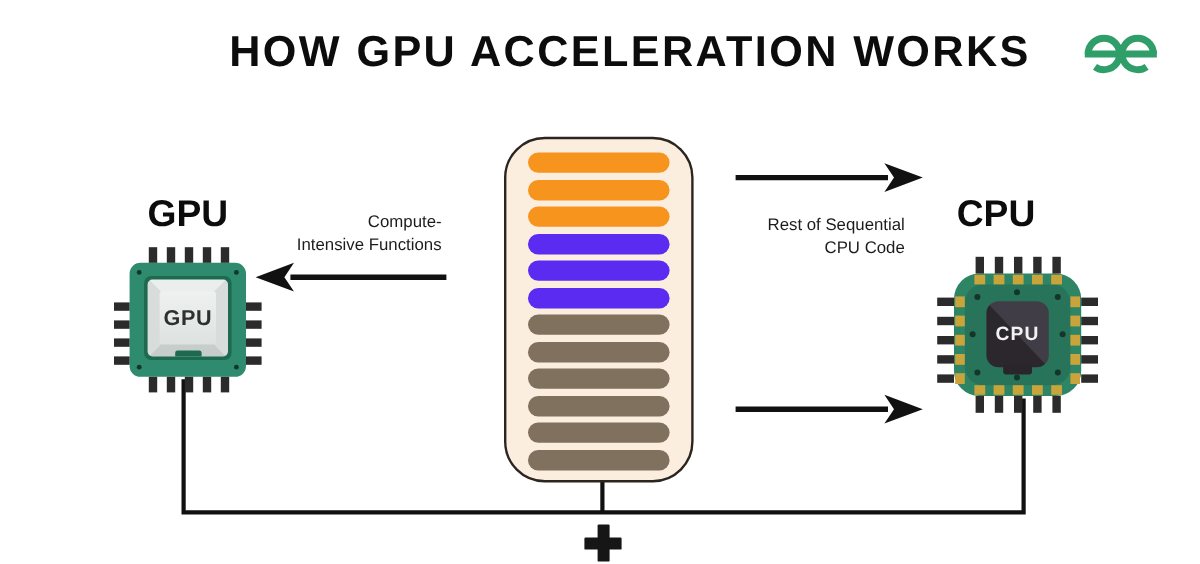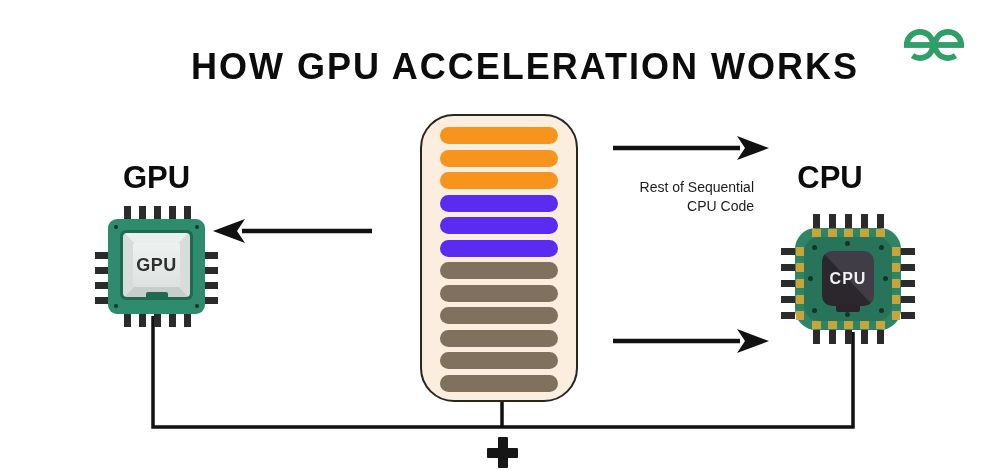--- a/index.html
+++ b/index.html
@@ -1,20 +1,20 @@
 <!DOCTYPE html>
 <html><head>
 <meta charset="utf-8">
 <style>
   * { margin:0; padding:0; box-sizing:border-box; }
   body { background:#ffffff; font-family:"Liberation Sans", sans-serif; }
   .canvas { position:relative; width:1000px; height:470px; background:#ffffff; overflow:hidden; }
 
   .title { position:absolute; left:130px; top:22px; width:790px; text-align:center;
-           font-size:36px; font-weight:800; letter-spacing:2px; color:#0c0c0c;margin-top:24px; }
+           font-size:36px; font-weight:800; letter-spacing:2px; color:#0c0c0c; }
   .logo { position:absolute; left:903px; top:24px; width:62px; height:42px; }
 
   .app-label { position:absolute; left:348px; top:76px; width:304px; text-align:center;
                font-size:25px; font-weight:600; color:#161616; letter-spacing:0.3px; }
 
   .app-box { position:absolute; left:420px; top:114px; width:158px; height:288px;
              background:#FBEEDF; border:2px solid #2b2520; border-radius:34px; z-index:2; }
   .bars { position:absolute; inset:0; display:flex; flex-direction:column; align-items:center;
           padding-top:11px; gap:5.5px; }
   .bar { width:118px; height:17px; border-radius:9px; flex:0 0 auto; }
@@ -105,20 +105,22 @@
         <div class="bar" style="background: rgb(91, 43, 242);"></div>
         <div class="bar" style="background: rgb(128, 112, 94);"></div>
         <div class="bar" style="background: rgb(128, 112, 94);"></div>
         <div class="bar" style="background: rgb(128, 112, 94);"></div>
         <div class="bar" style="background: rgb(128, 112, 94);"></div>
         <div class="bar" style="background: rgb(128, 112, 94);"></div>
         <div class="bar" style="background: rgb(128, 112, 94);"></div>
       </div>
   </div>
 
+  <div class="arrow-label" id="compute-label">Compute-
+Intensive Functions</div>
   <div class="arrow-label" id="sequential-label">Rest of Sequential
 CPU Code</div>
 
   <div class="section-heading" id="gpu-heading">GPU</div>
   <div class="section-heading" id="cpu-heading">CPU</div>
 
   <div class="chip" id="gpu-chip" style="background: rgb(46, 139, 109);">
     <div class="gpu-die">
       <div class="gpu-face">
         <div class="gpu-center"></div>

